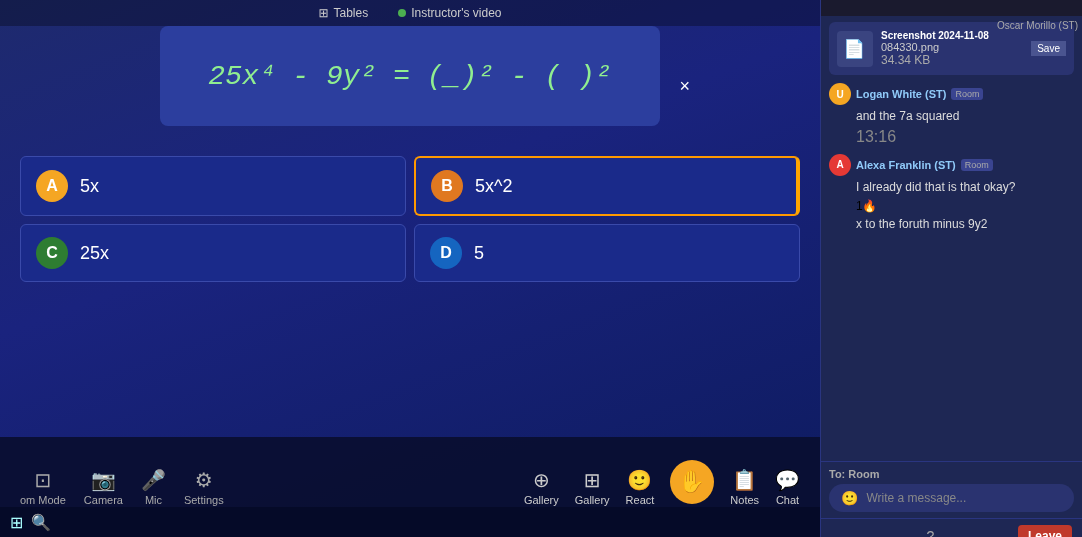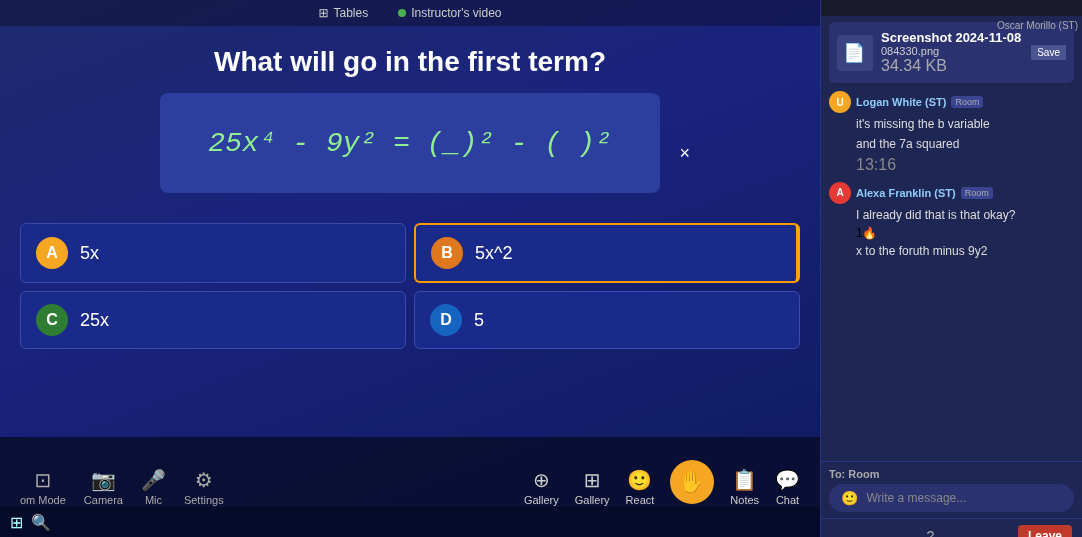--- a/index.html
+++ b/index.html
@@ -243,22 +243,22 @@
       width: 36px; height: 36px;
       background: #3a4480;
       border-radius: 4px;
       display: flex;
       align-items: center;
       justify-content: center;
       color: #88f;
       font-size: 18px;
     }
     .screenshot-info { font-size: 11px; color: #ccc; }
-    .screenshot-name { font-weight: bold; font-size: 13px; color: white; }
-    .screenshot-size { color: #aaa; font-size: 16px; }
+    .screenshot-name { font-weight: bold; font-size: 10px; color: white; }
+    .screenshot-size { color: #aaa; font-size: 12px; }
     .screenshot-btn {
       margin-left: auto;
       background: #4a5490;
       color: white;
       border: none;
       border-radius: 0;
       padding: 2px 6px;
       font-size: 10px;
       cursor: pointer;
     }
@@ -390,21 +390,20 @@
     <div class="top-bar-item">
       <span>⊞</span>
       <span>Tables</span>
     </div>
     <div class="top-bar-item">
       <span class="dot dot-green"></span>
       <span>Instructor's video</span>
     </div>
   </div>
 
-  <div class="question-title">What will go in the first term?</div>
 
   <div style="position:relative;">
     <div class="math-box">
       <span class="math-expression">25x⁴ - 9y² = (_)² - ( )²</span>
     </div>
     <span class="close-x">×</span>
   </div>
 
   <div class="answers-grid">
 
@@ -505,21 +504,20 @@
       </div>
       <button class="screenshot-btn">Save</button>
     </div>
 
     <div class="chat-msg">
       <div class="chat-msg-header">
         <div class="avatar-circle avatar-yellow">U</div>
         <span class="sender-name">Logan White (ST)</span>
         <span class="room-badge">Room</span>
       </div>
-      <div class="chat-text">it's missing the b variable</div>
       <div class="chat-text">and the 7a squared</div>
       <div class="chat-time">13:16</div>
     </div>
 
     <div class="chat-msg">
       <div class="chat-msg-header">
         <div class="avatar-circle avatar-red">A</div>
         <span class="sender-name">Alexa Franklin (ST)</span>
         <span class="room-badge">Room</span>
       </div>

